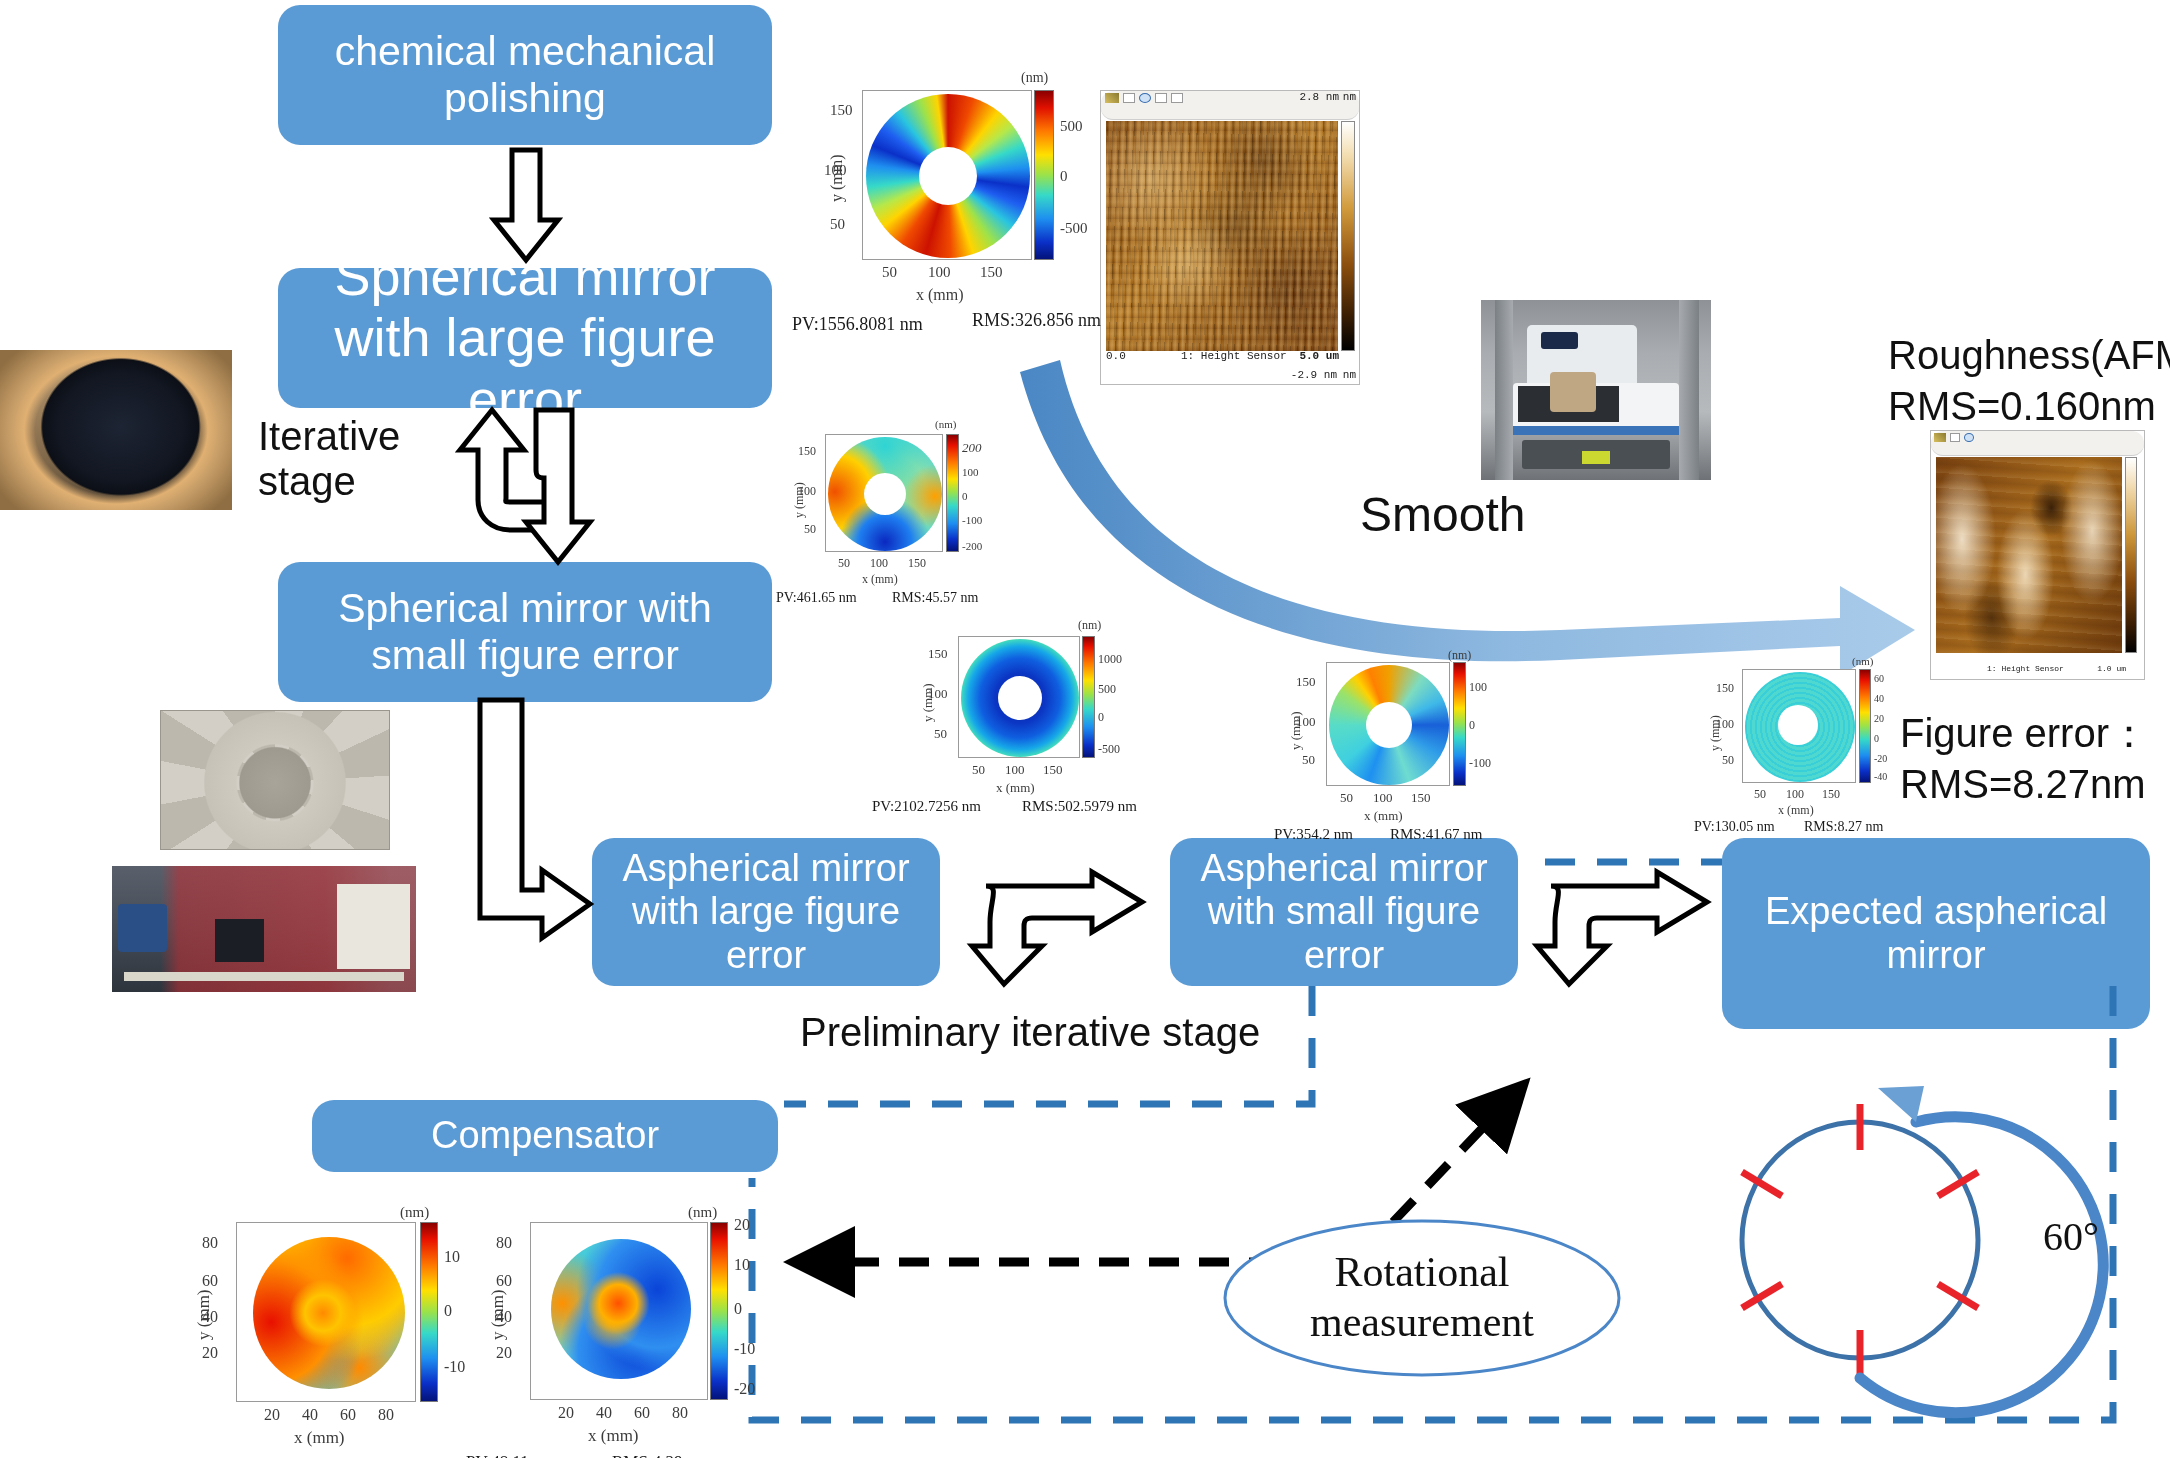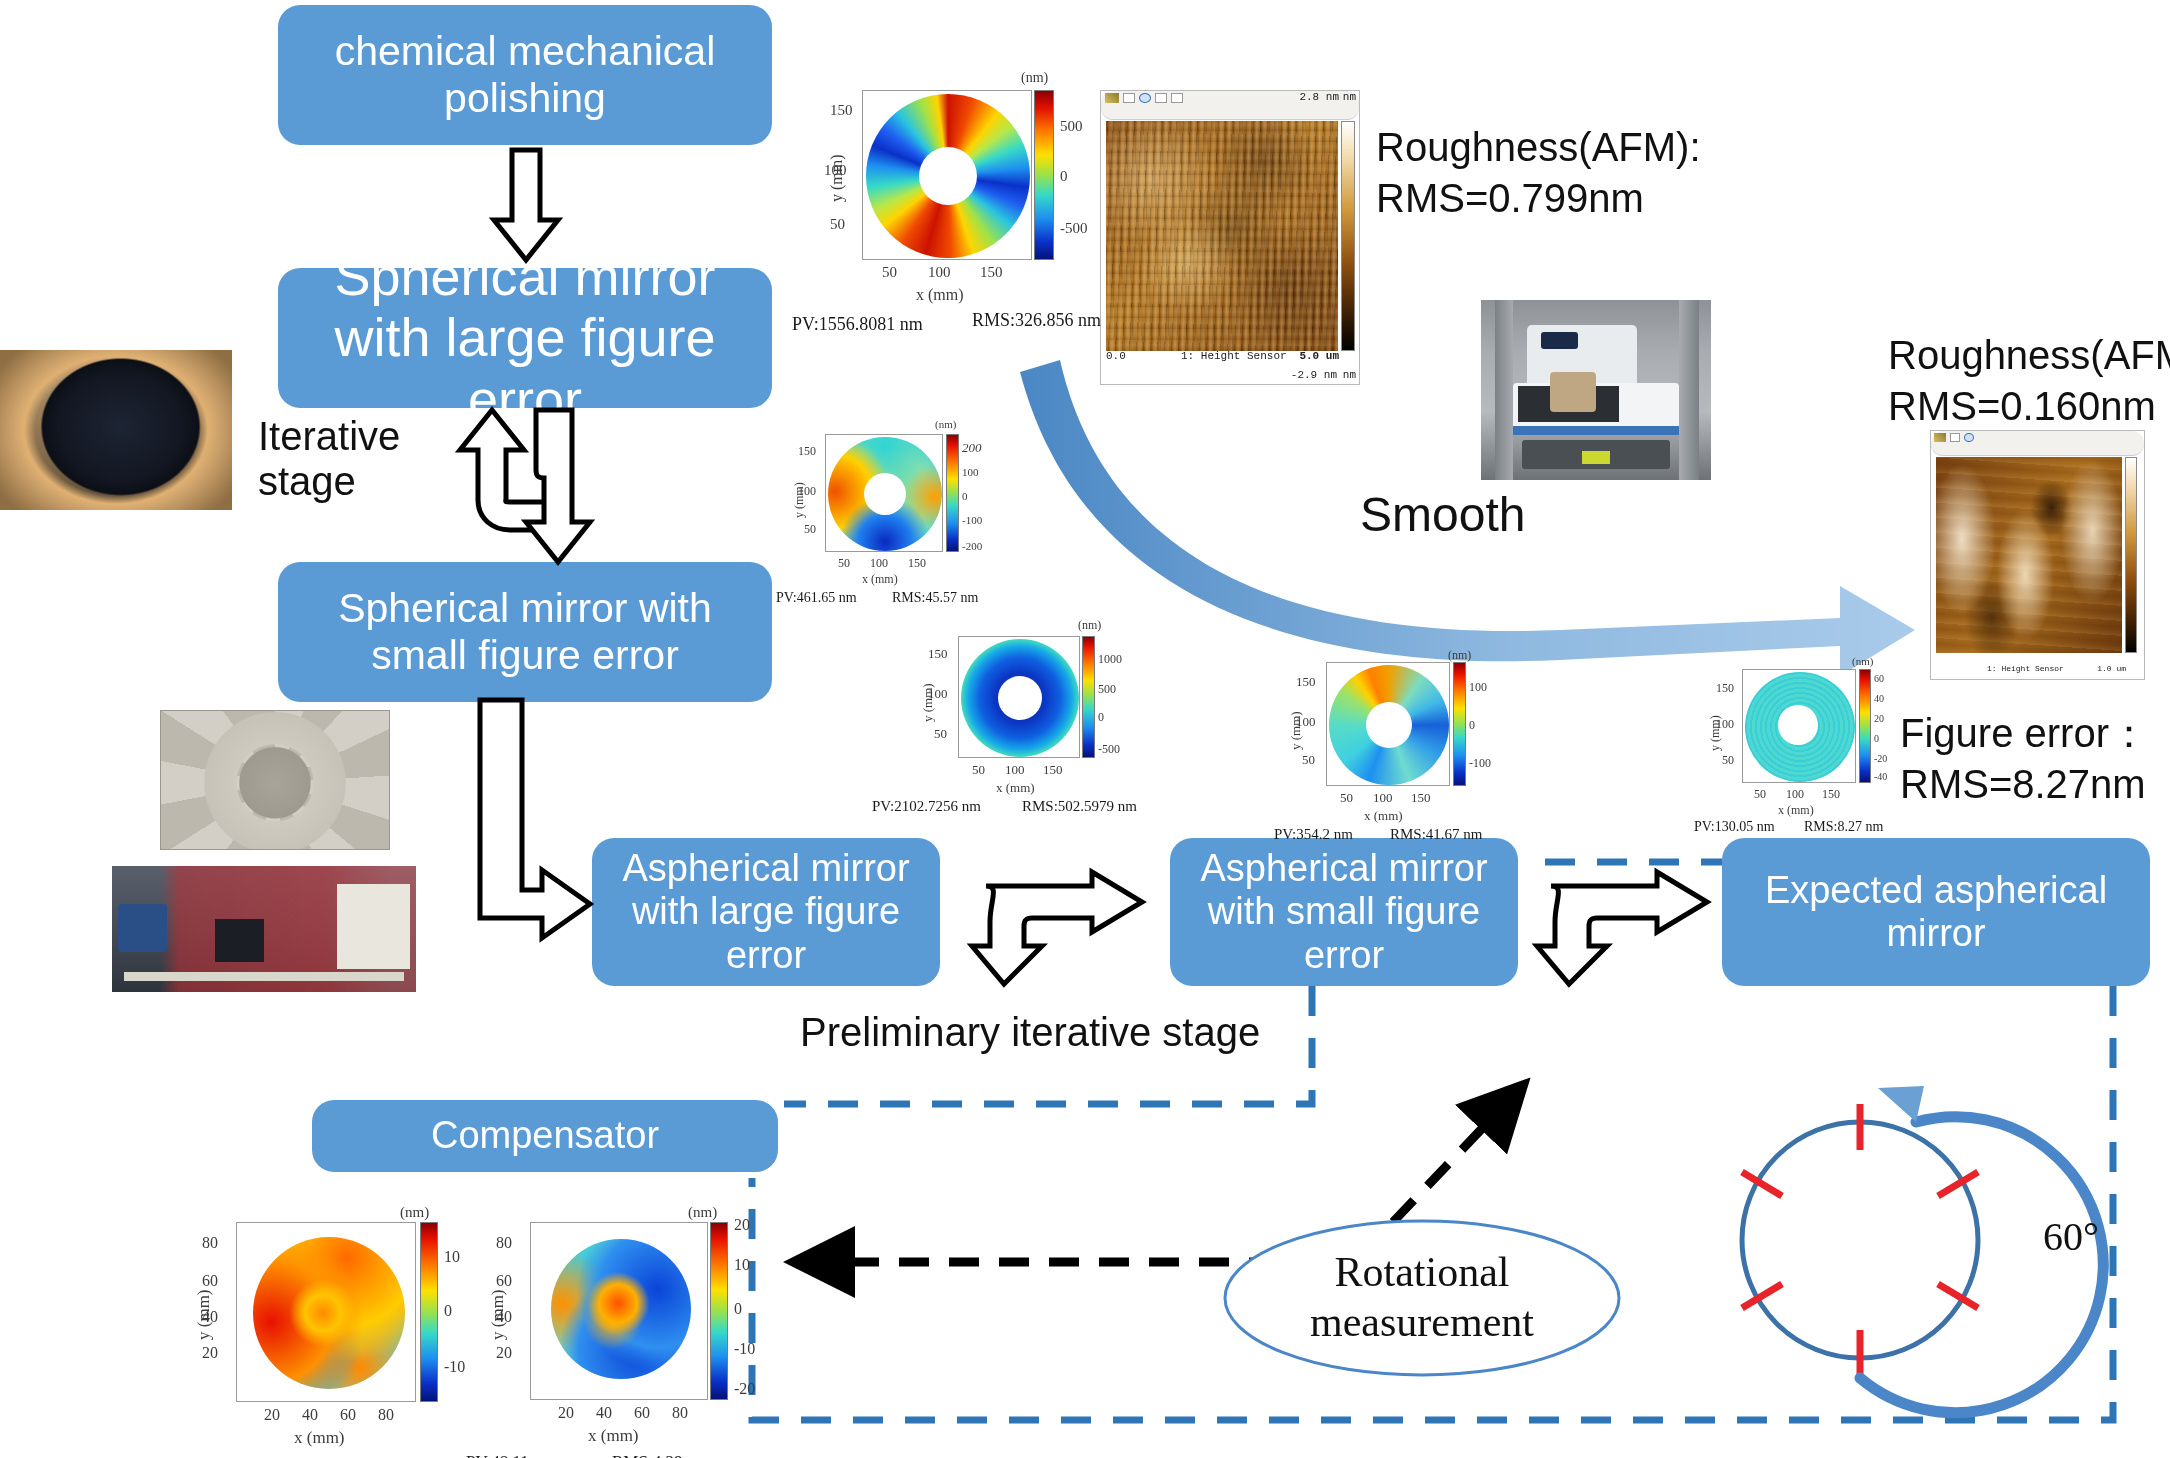--- a/index.html
+++ b/index.html
@@ -215,21 +215,21 @@
   </div>
 
   <div class="fbox" style="left:592px; top:838px; width:348px; height:148px; font-size:38px;">
     <span>Aspherical mirror with large figure error</span>
   </div>
 
   <div class="fbox" style="left:1170px; top:838px; width:348px; height:148px; font-size:38px;">
     <span>Aspherical mirror with small figure error</span>
   </div>
 
-  <div class="fbox" style="left:1722px; top:838px; width:428px; height:148px; font-size:38px;">
+  <div class="fbox" style="left:1722px; top:838px; width:428px; height:191px; font-size:38px;">
     <span>Expected aspherical mirror</span>
   </div>
 
   <div class="fbox" style="left:312px; top:1100px; width:466px; height:72px; font-size:38px;">
     <span>Compensator</span>
   </div>
 
   <svg style="left:486px; top:150px; width:80px; height:112px;">
     <path d="M 26,0 L 54,0 L 54,70 L 72,70 L 40,110 L 8,70 L 26,70 Z" fill="#ffffff" stroke="#000" stroke-width="5"></path>
   </svg>
@@ -297,22 +297,20 @@
   <div class="lbl lbl-serif" style="left:2043px; top:1215px; font-size:40px;">60°</div>
 
   <div class="lbl" style="left:258px; top:414px; font-size:40px;">Iterative
 stage</div>
 
   <div class="lbl" style="left:800px; top:1010px; font-size:40px;">Preliminary iterative stage</div>
 
 
   <div class="lbl" style="left:1360px; top:488px; font-size:48px;">Smooth</div>
 
-  <div class="lbl" style="left:1376px; top:122px; font-size:40px; line-height:1.28;">Roughness(AFM):
-RMS=0.799nm</div>
 
   <div class="lbl" style="left:1888px; top:330px; font-size:40px; line-height:1.28;">Roughness(AFM):
 RMS=0.160nm</div>
 
   <div class="lbl" style="left:1900px; top:708px; font-size:40px; line-height:1.28;">Figure error：
 RMS=8.27nm</div>
 
   <div class="fig" style="left:820px; top:70px; width:290px; height:290px;">
     <div class="axtitle" style="left:201px; top:0px; font-size:14px;">(nm)</div>
     <div class="axbox" style="left:42px; top:20px; width:170px; height:170px;">

